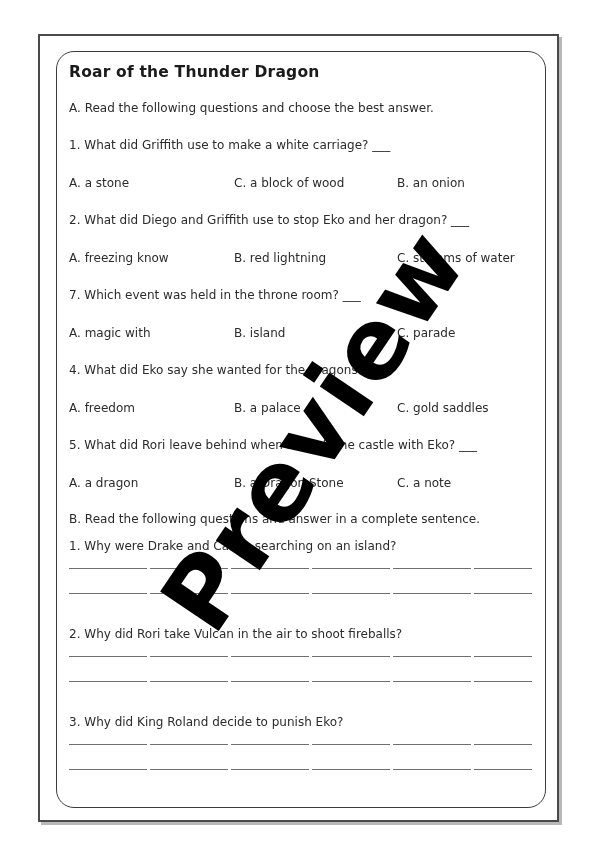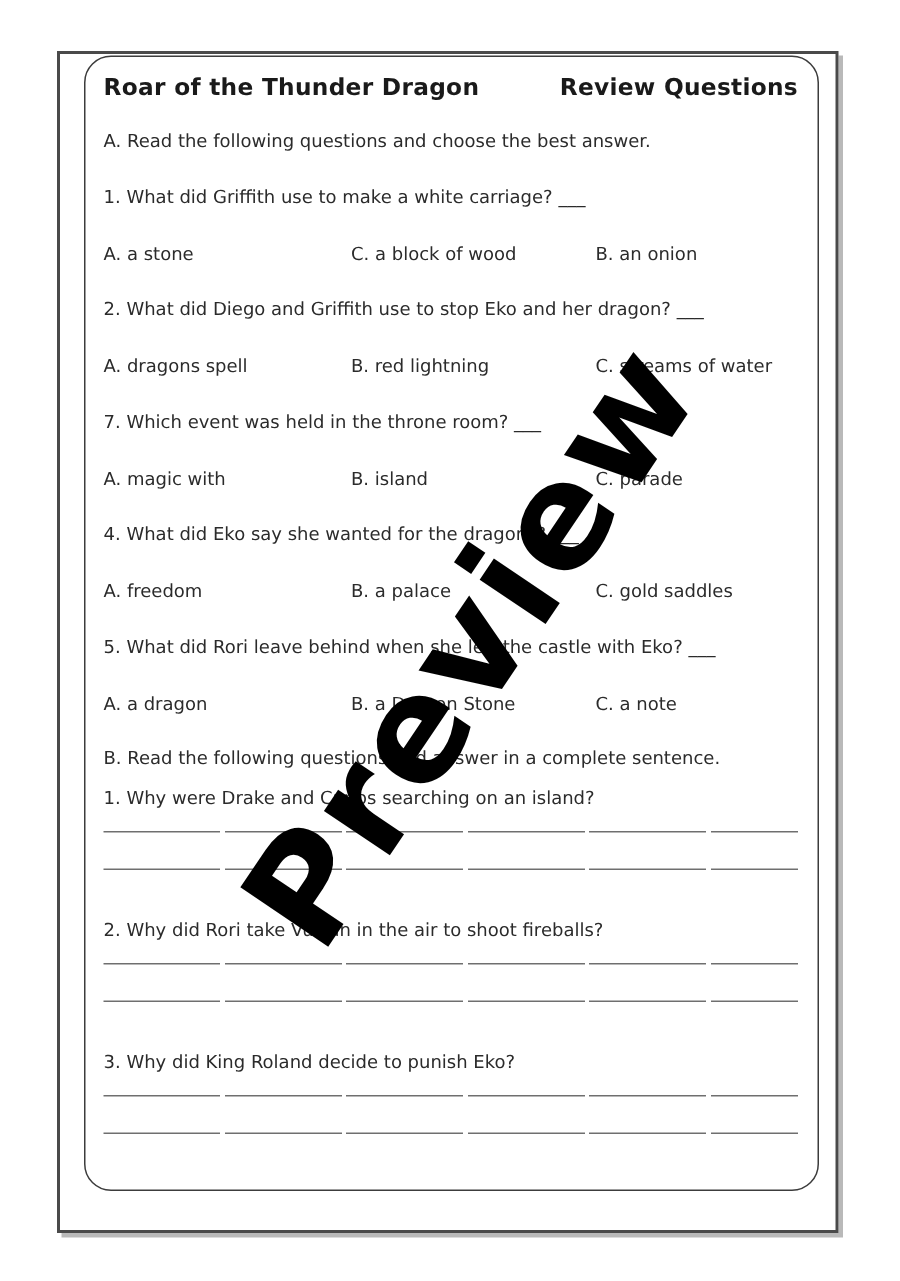--- a/index.html
+++ b/index.html
@@ -12,21 +12,21 @@
   .page {
     position: absolute;
     left: 38px; top: 34px;
     width: 521px; height: 788px;
     background: #ffffff;
     border: 2px solid #4a4a4a;
     box-shadow: 3px 3px 0 #b9b9b9;
   }
   .sheet {
     position: absolute;
-    left: 16px; top: 1px;
+    left: 16px; top: 15px;
     width: 490px; height: 757px;
     border: 1.5px solid #3c3c3c;
     border-radius: 18px;
     padding: 9px 13px 0 12px;
     background: #ffffff;
   }
   .header-row {
     display: flex;
     justify-content: space-between;
     align-items: baseline;
@@ -77,38 +77,37 @@
   }
 </style>
 </head>
 <body>
 
 <div class="page">
   <div class="sheet">
 
     <div class="header-row">
       <span class="title">Roar of the Thunder Dragon</span>
-      <span class="title">Review Questions</span>
     </div>
 
     <div class="body-text instr-a">A. Read the following questions and choose the best answer.</div>
 
     <div class="mcq">
       <div class="body-text">1. What did Griffith use to make a white carriage? ___</div>
       <div class="opts">
         <span class="body-text">A. a stone</span>
         <span class="body-text">C. a block of wood</span>
         <span class="body-text">B. an onion</span>
       </div>
     </div>
 
     <div class="mcq">
       <div class="body-text">2. What did Diego and Griffith use to stop Eko and her dragon? ___</div>
       <div class="opts">
-        <span class="body-text">A. dragons spell</span>
+        <span class="body-text">A. freezing know</span>
         <span class="body-text">B. red lightning</span>
         <span class="body-text">C. streams of water</span>
       </div>
     </div>
 
     <div class="mcq">
       <div class="body-text">7. Which event was held in the throne room? ___</div>
       <div class="opts">
         <span class="body-text">A. magic with</span>
         <span class="body-text">B. island</span>

